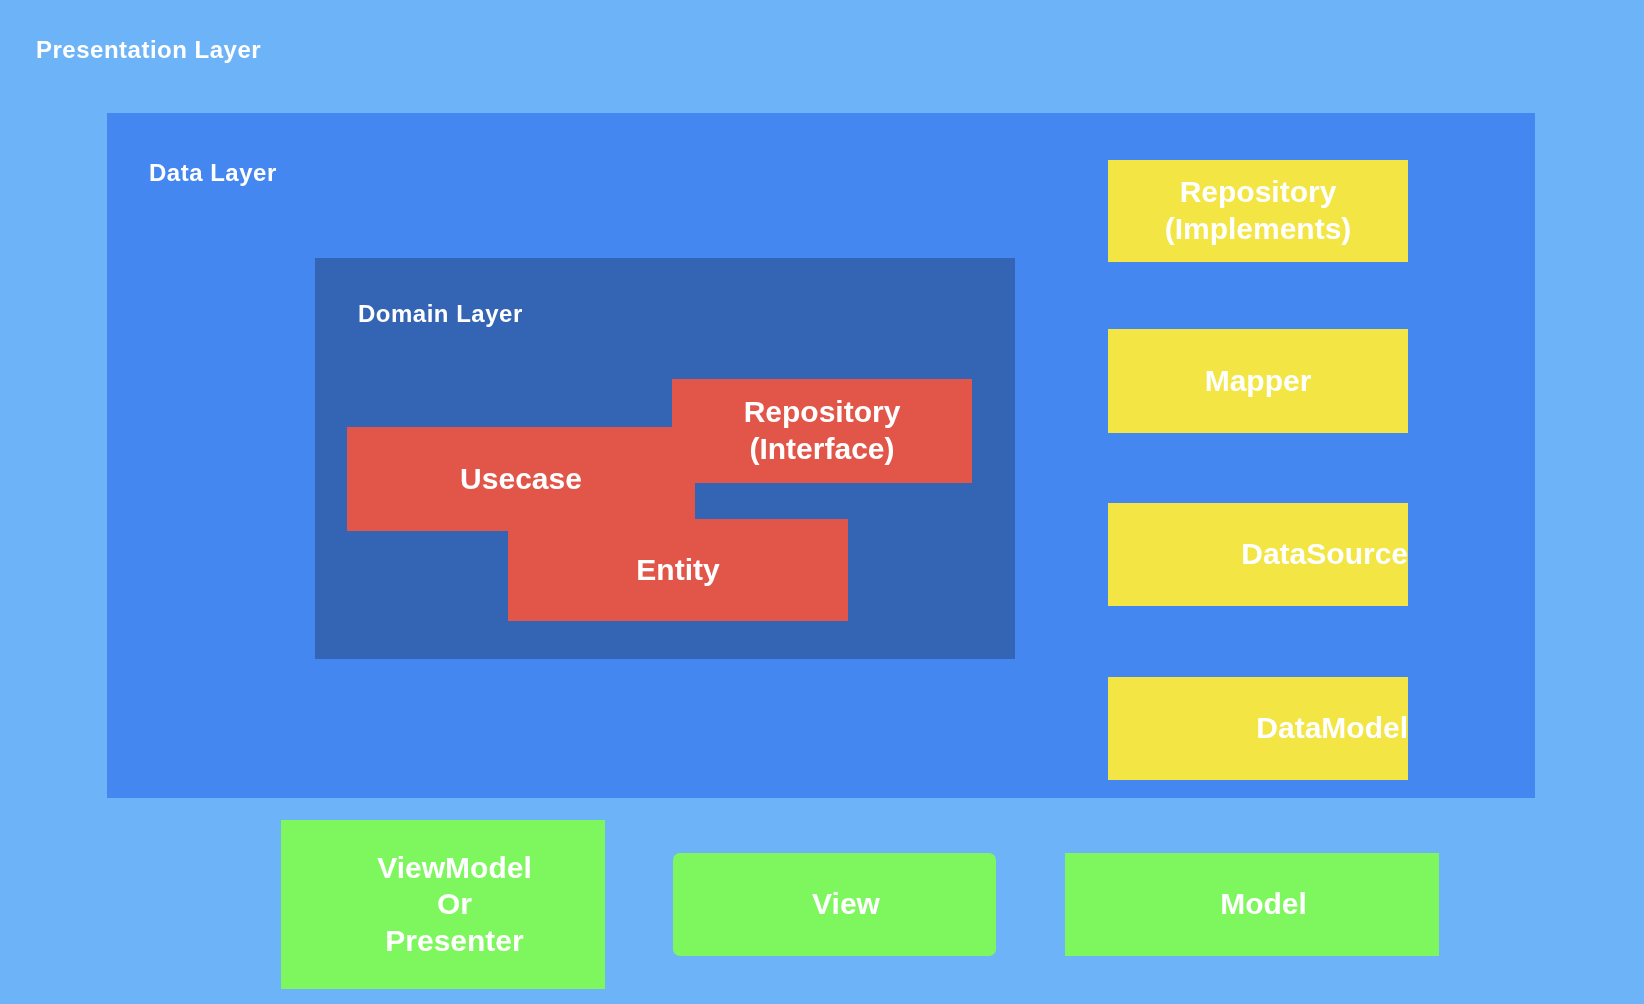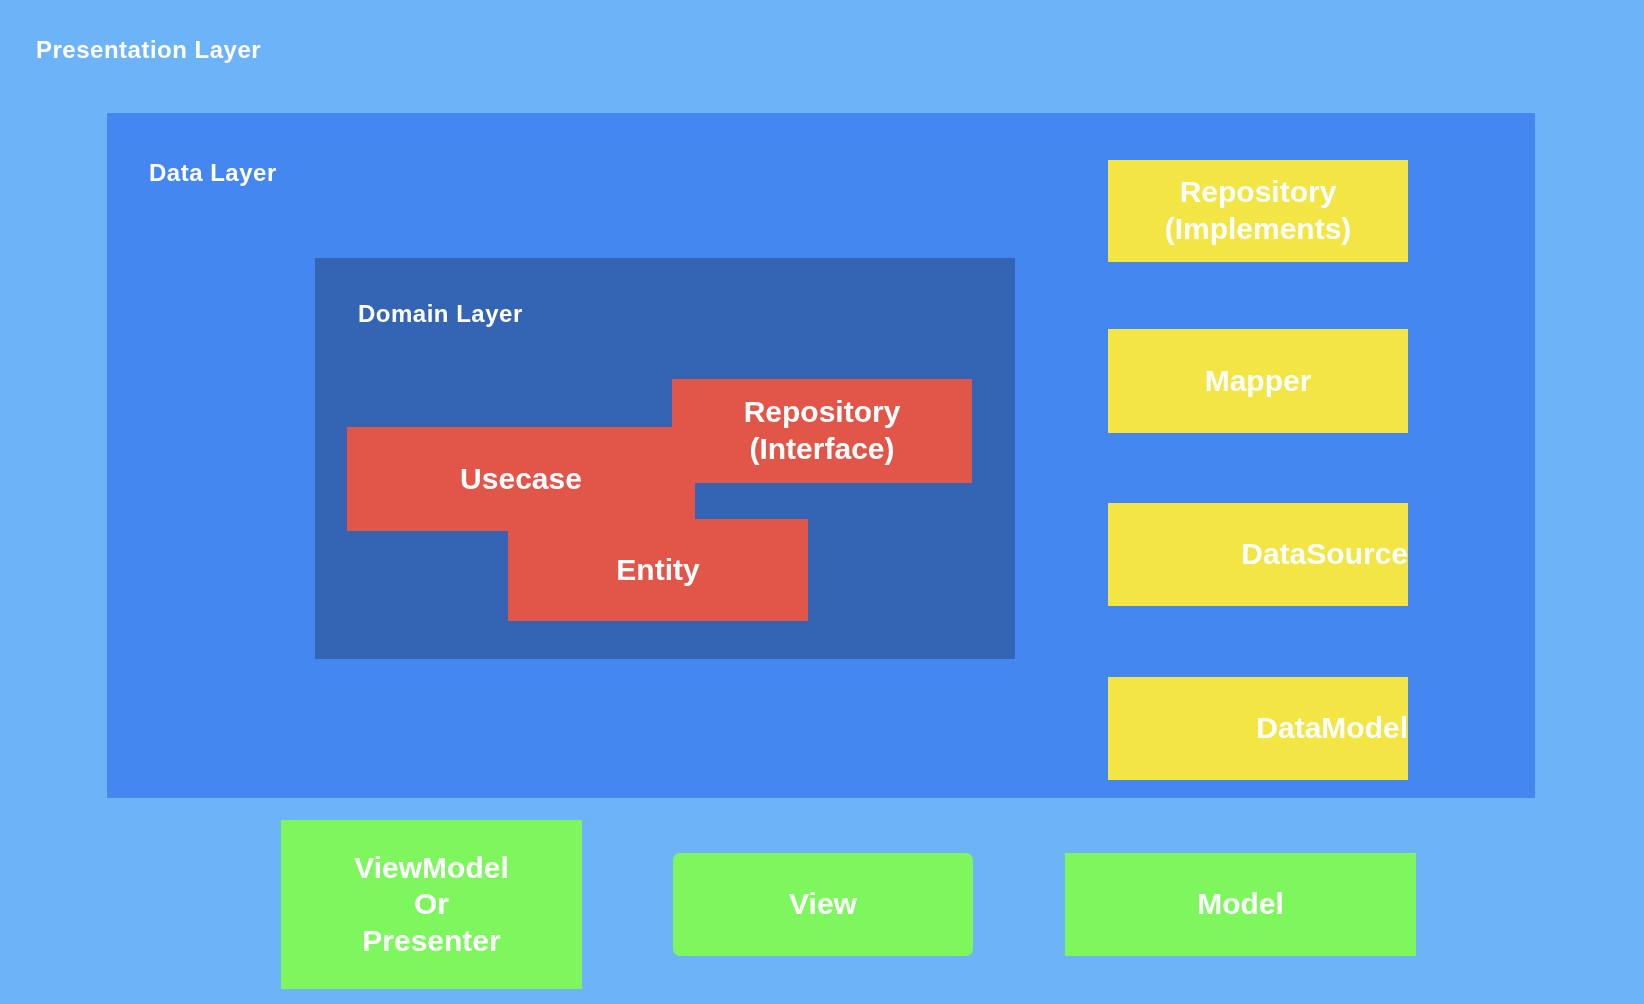--- a/index.html
+++ b/index.html
@@ -52,26 +52,26 @@
   .box .box-label {
     font-size: 30px;
     font-weight: 700;
     line-height: 1.22;
     color: #ffffff;
     white-space: pre-line;
     text-align: center;
   }
   .red-box    { background: #e25549; }
   .yellow-box { background: #f2e544; }
-  .green-box  { background: #7ef75f; }
+  .green-box  { background: #7ef75f; padding-left: 23px; }
 
   
   .usecase-box        { left: 32px;  top: 121px; width: 348px; height: 104px; margin-top: 48px; }
   .repo-interface-box { left: 357px; top: 121px; width: 300px; height: 104px; }
-  .entity-box         { left: 193px; top: 261px; width: 300px; height: 102px; align-items: center; }
+  .entity-box         { left: 193px; top: 261px; width: 340px; height: 102px; align-items: center; }
 
   
   .repo-implements-box { left: 1001px; top: 47px;  width: 300px; height: 102px; }
   .mapper-box          { left: 1001px; top: 216px; width: 300px; height: 104px; justify-content: center; }
   .datasource-box      { left: 1001px; top: 390px; width: 300px; height: 103px; justify-content: flex-end; }
   .datamodel-box       { left: 1001px; top: 564px; width: 300px; height: 103px; justify-content: flex-end; }
 
   
   .viewmodel-box { left: 281px;  top: 820px; width: 301px; height: 169px; }
   .view-box      { left: 673px;  top: 853px; width: 300px; height: 103px; border-radius: 7px; }

